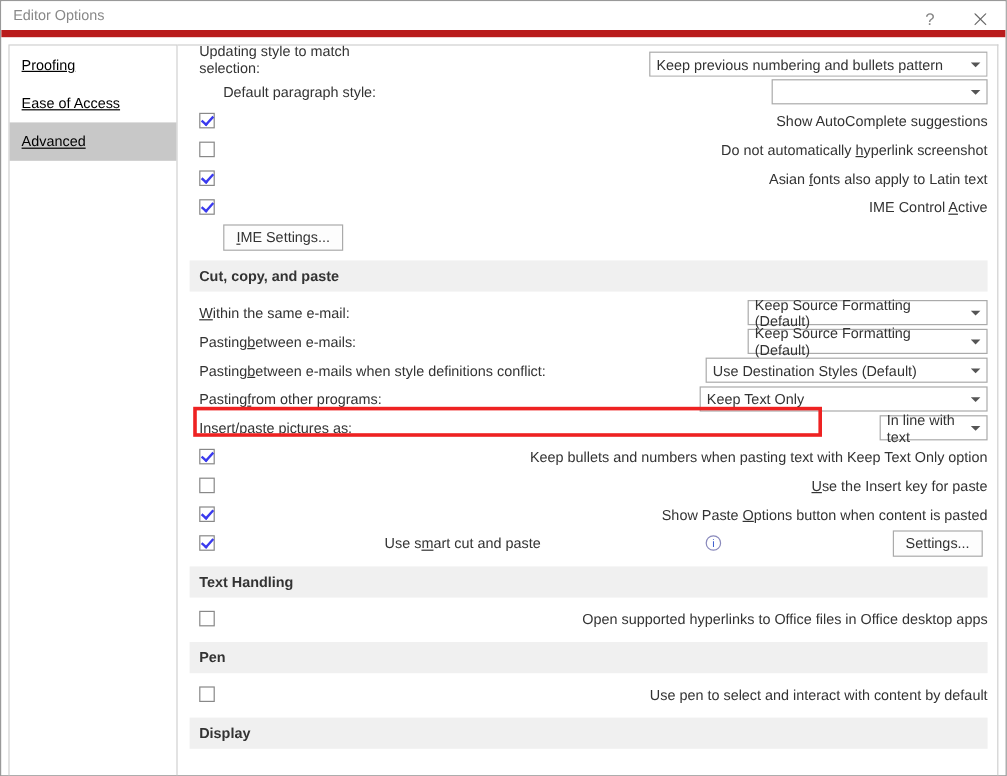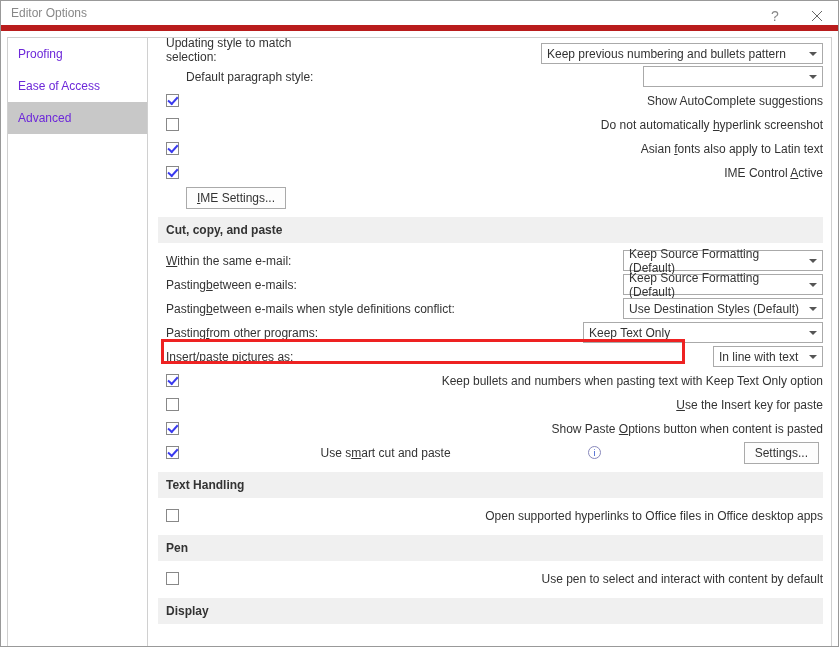--- a/index.html
+++ b/index.html
@@ -50,21 +50,22 @@
     width: 141px;
     border-right: 1px solid #d0d0d0;
     margin: 6px 0 0 6px;
     border-top: 1px solid #d0d0d0;
     border-left: 1px solid #d0d0d0;
     border-bottom: 1px solid #d0d0d0;
   }
   .sidebar .nav-item {
     padding: 9px 10px;
     cursor: default;
-    color: #6d28d9;
+    color: #000000;
+    text-decoration: underline;
   }
   .sidebar .nav-item.selected {
     background: #c8c8c8;
   }
 
   .content {
     flex: 1;
     position: relative;
     overflow: hidden;
     margin: 6px 6px 0 0;
@@ -234,33 +235,33 @@
           </div>
       </div>
       <div class="row indent">
         <div class="label-col">Pasting <span class="u">b</span>etween e-mails:</div>
         <div class="combo" style="width:200px;">
             <span>Keep Source Formatting (Default)</span>
           </div>
       </div>
       <div class="row indent">
         <div class="label-col">Pasting <span class="u">b</span>etween e-mails when style definitions conflict:</div>
-        <div class="combo" style="width:200px;">
+        <div class="combo" style="width:235px;">
             <span>Use Destination Styles (Default)</span>
           </div>
       </div>
       <div class="row indent">
         <div class="label-col">Pasting <span class="u">f</span>rom other programs:</div>
         <div class="combo" style="width:240px;margin-left:28px;">
             <span>Keep Text Only</span>
           </div>
       </div>
       <div class="row indent">
         <div class="label-col"><span class="u">I</span>nsert/paste pictures as:</div>
-        <div class="combo" style="width:110px;">
+        <div class="combo" style="width:90px;">
             <span>In line with text</span>
           </div>
       </div>
       <div class="row indent">
         <span class="chk checked"></span>
         <span>Keep bullets and numbers when pasting text with Keep Text Only option</span>
       </div>
       <div class="row indent">
         <span class="chk"></span>
         <span><span class="u">U</span>se the Insert key for paste</span>

